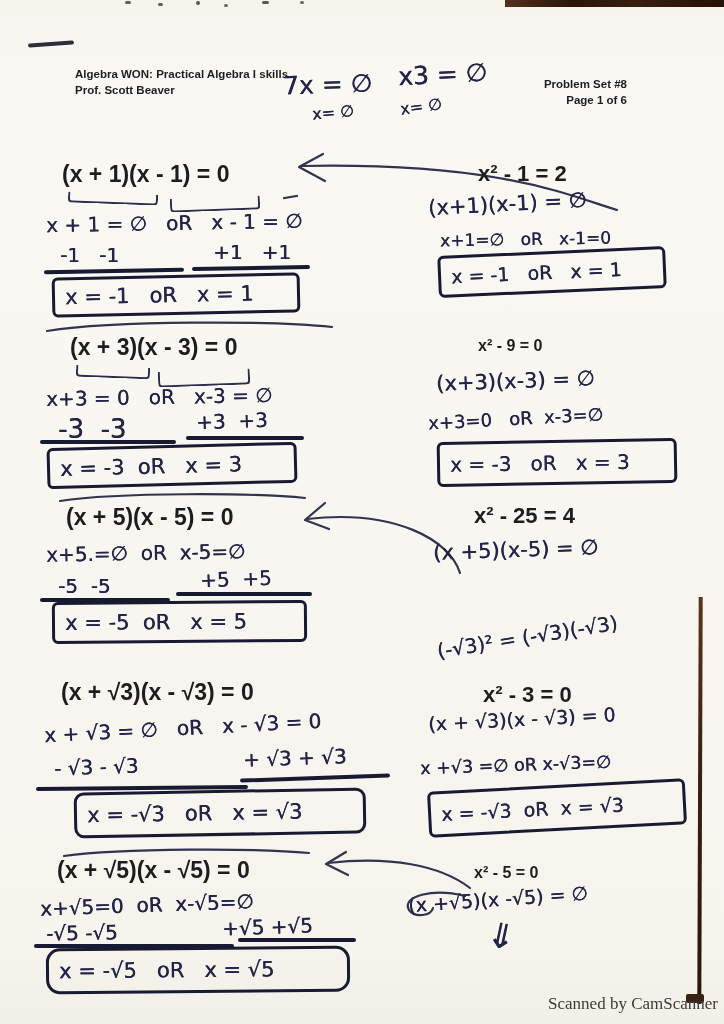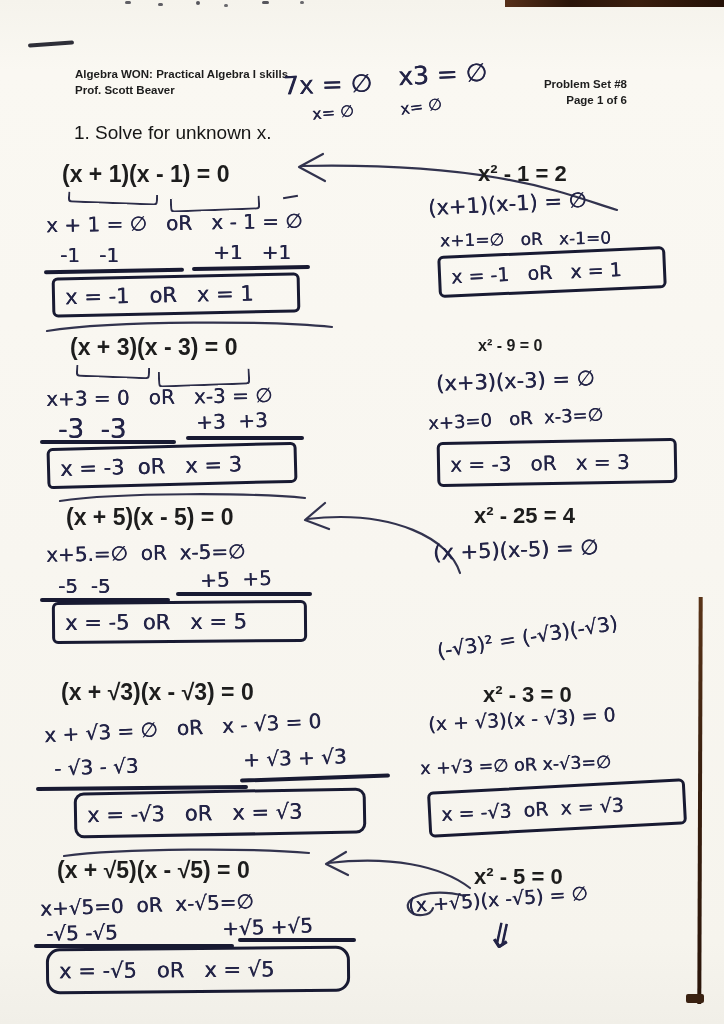--- a/index.html
+++ b/index.html
@@ -41,21 +41,20 @@
     <div class="abs printed" style="left:75px;top:68px;font-size:11.5px">Algebra WON: Practical Algebra I skills</div>
     <div class="abs printed" style="left:75px;top:84px;font-size:11.5px">Prof. Scott Beaver</div>
     <div class="abs printed" style="left:520px;top:78px;width:107px;font-size:11.5px;text-align:right">Problem Set #8</div>
     <div class="abs printed" style="left:520px;top:94px;width:107px;font-size:11.5px;text-align:right">Page 1 of 6</div>
     <div class="abs hand" style="left:283px;top:70px;font-size:25px;transform:rotate(-2deg)">7x = ∅</div>
     <div class="abs hand" style="left:398px;top:60px;font-size:25px;transform:rotate(-3deg)">x3 = ∅</div>
     <div class="abs hand" style="left:312px;top:103px;font-size:16px;transform:rotate(-5deg)">x= ∅</div>
     <div class="abs hand" style="left:400px;top:97px;font-size:16px;transform:rotate(-8deg)">x= ∅</div>
   </div>
 
-  <div class="abs plain" style="left:74px;top:122px;font-size:19px">1. Solve for unknown x.</div>
 
   
   <div style="display:contents">
     <div class="abs printed" style="left:62px;top:161px;font-size:23px">(x + 1)(x - 1) = 0</div>
     <div class="abs bracket" style="left:68px;top:193px;width:86px;height:9px;transform:rotate(2deg)"></div>
     <div class="abs bracket" style="left:170px;top:197px;width:86px;height:12px;transform:rotate(-2deg)"></div>
     <div class="abs" style="left:283px;top:196px;width:15px;border-bottom:2.5px solid #2c2d49;transform:rotate(-10deg)"></div>
     <div class="abs hand" style="left:46px;top:211px;font-size:20px;transform:rotate(-1deg)">x + 1 = ∅   oR   x - 1 = ∅</div>
     <div class="abs hand" style="left:60px;top:243px;font-size:20px">-1   -1</div>
     <div class="abs hand" style="left:213px;top:240px;font-size:20px">+1   +1</div>
@@ -163,23 +162,24 @@
     <div class="abs hline" style="left:238px;top:938px;width:118px"></div>
     <div class="abs hbox" style="left:46px;top:947px;width:304px;height:46px;transform:rotate(-.5deg);border-radius:14px">
       <span class="hand" style="font-size:21px">x = -√5   oR   x = √5</span>
     </div>
   </div>
   <svg class="abs stroke" style="left:300px;top:850px" width="175" height="45" viewBox="0 0 175 45">
     <path d="M170,38 C140,15 90,6 28,13"></path>
       <path d="M46,2 L26,14 L48,25"></path>
   </svg>
   <div style="display:contents">
-    <div class="abs printed" style="left:474px;top:864px;font-size:22px">x² - 5 = 0</div>
+    <div class="abs printed" style="left:474px;top:864px;font-size:16px">x² - 5 = 0</div>
     <svg class="abs stroke" style="left:393px;top:886px" width="78" height="36" viewBox="0 0 78 36">
         <path d="M72,10 C40,2 8,10 16,24 C22,32 38,30 40,22"></path>
       </svg>
     <div class="abs hand" style="left:408px;top:888px;font-size:19px;transform:rotate(-4deg)">(x +√5)(x -√5) = ∅</div>
     <div class="abs hand" style="left:487px;top:916px;font-size:34px;transform:rotate(12deg)">⇓</div>
   </div>
 
   
+  <div class="abs footer-text" style="left:500px;top:994px;width:218px;font-size:17px;text-align:right">Scanned by CamScanner</div>
 
 </div>
 
 </body></html>

